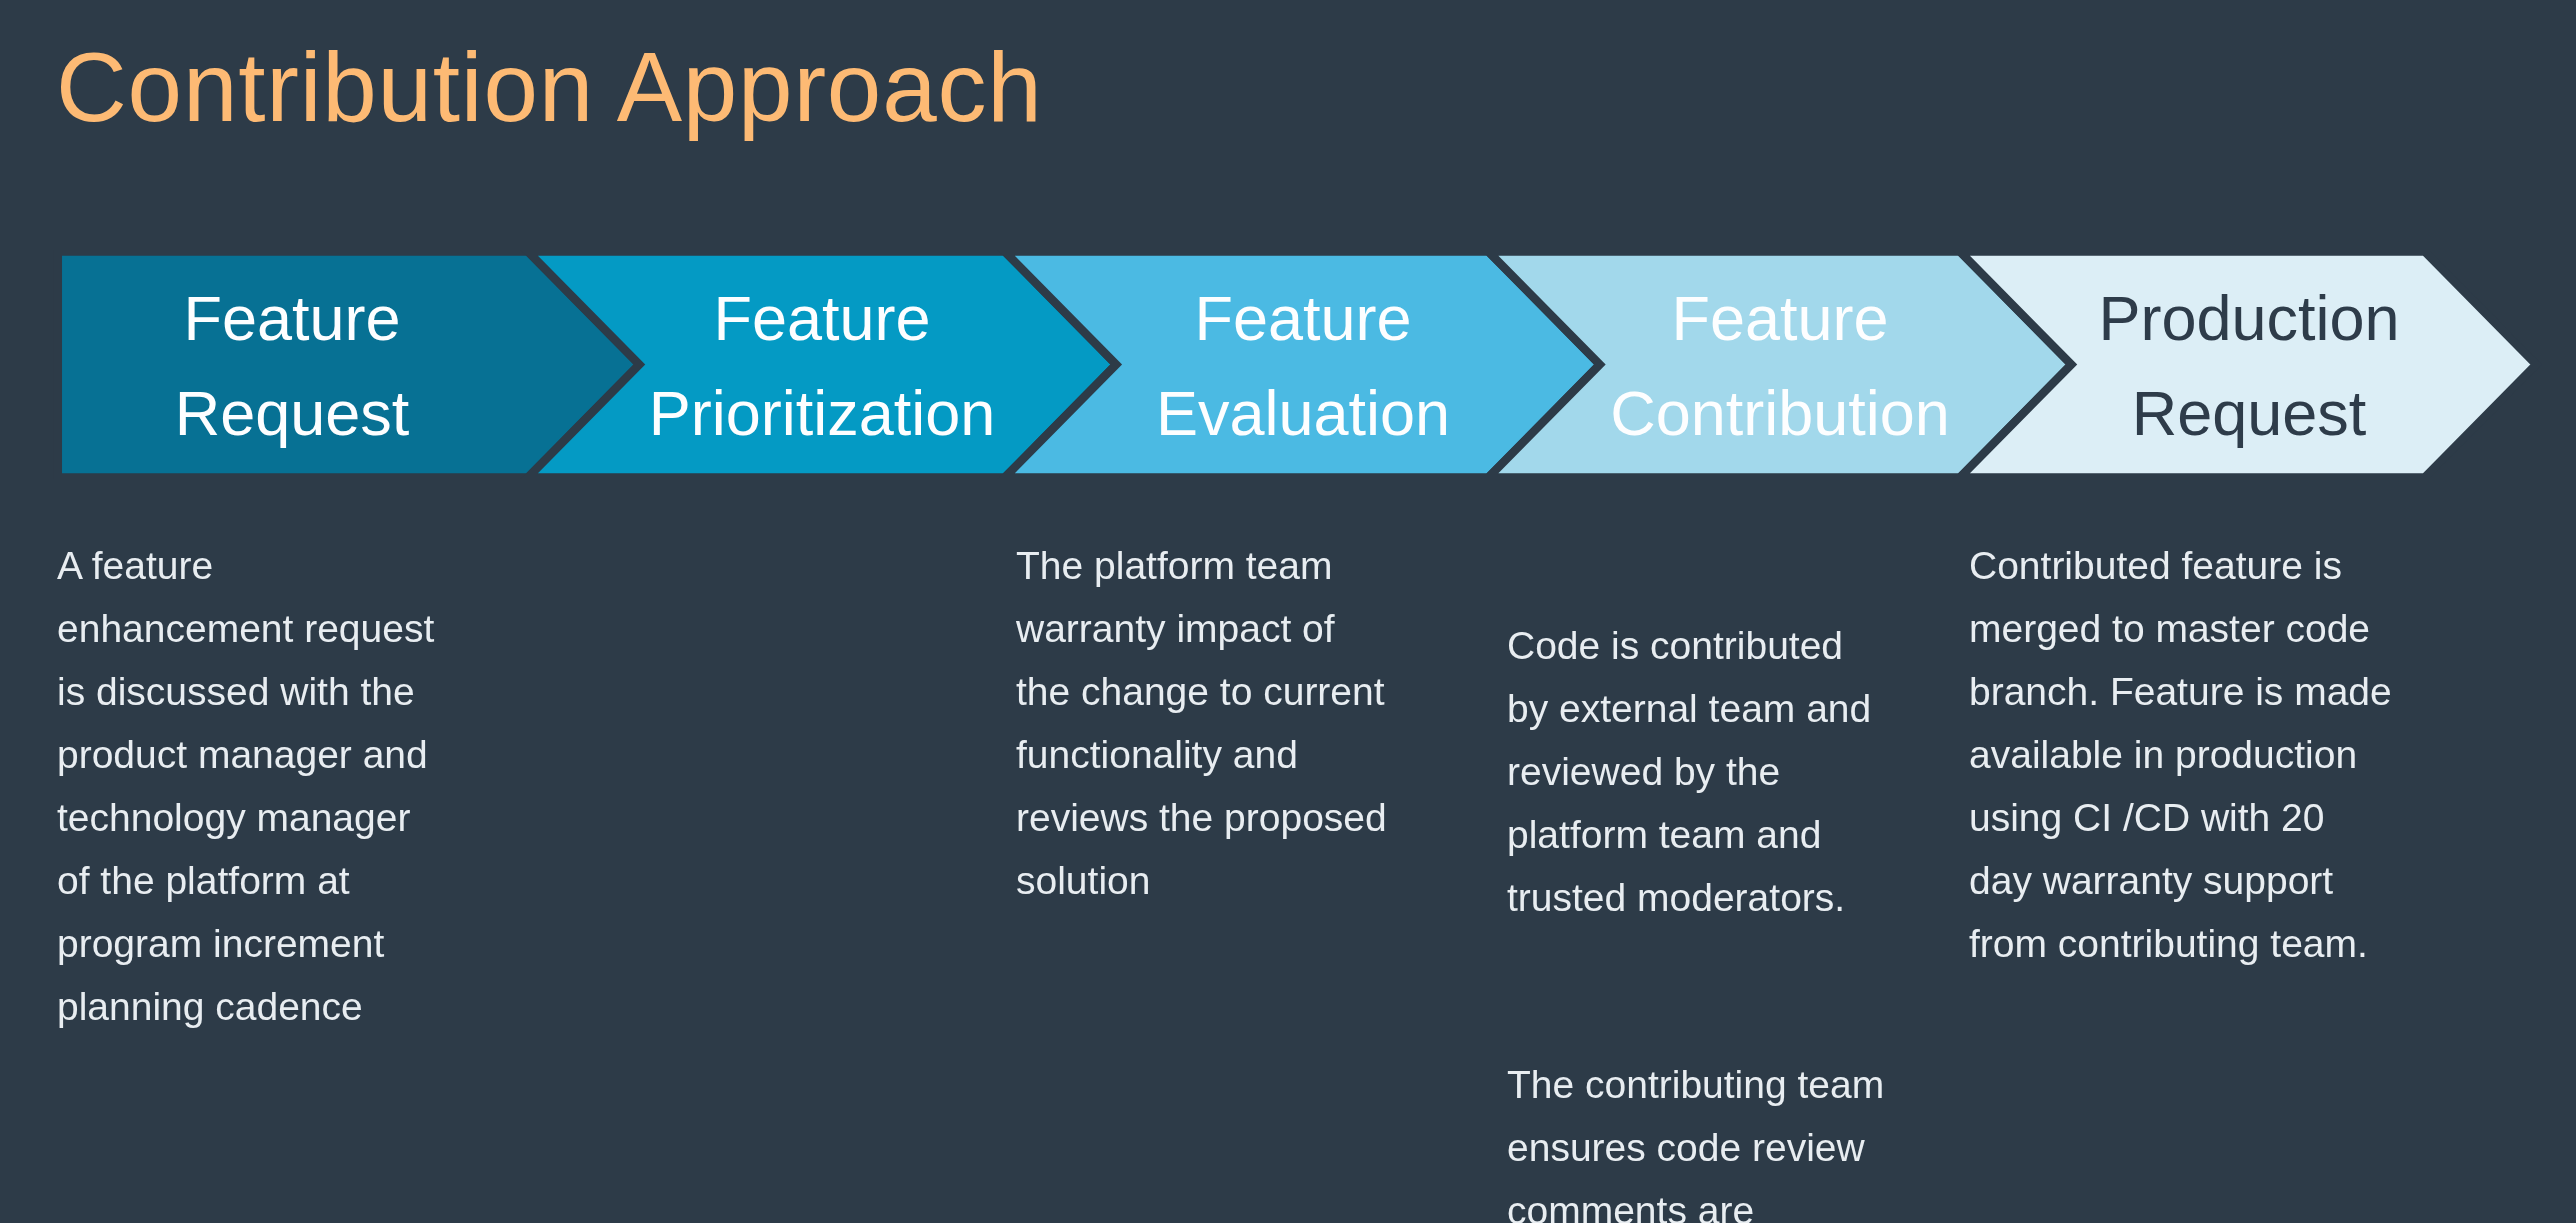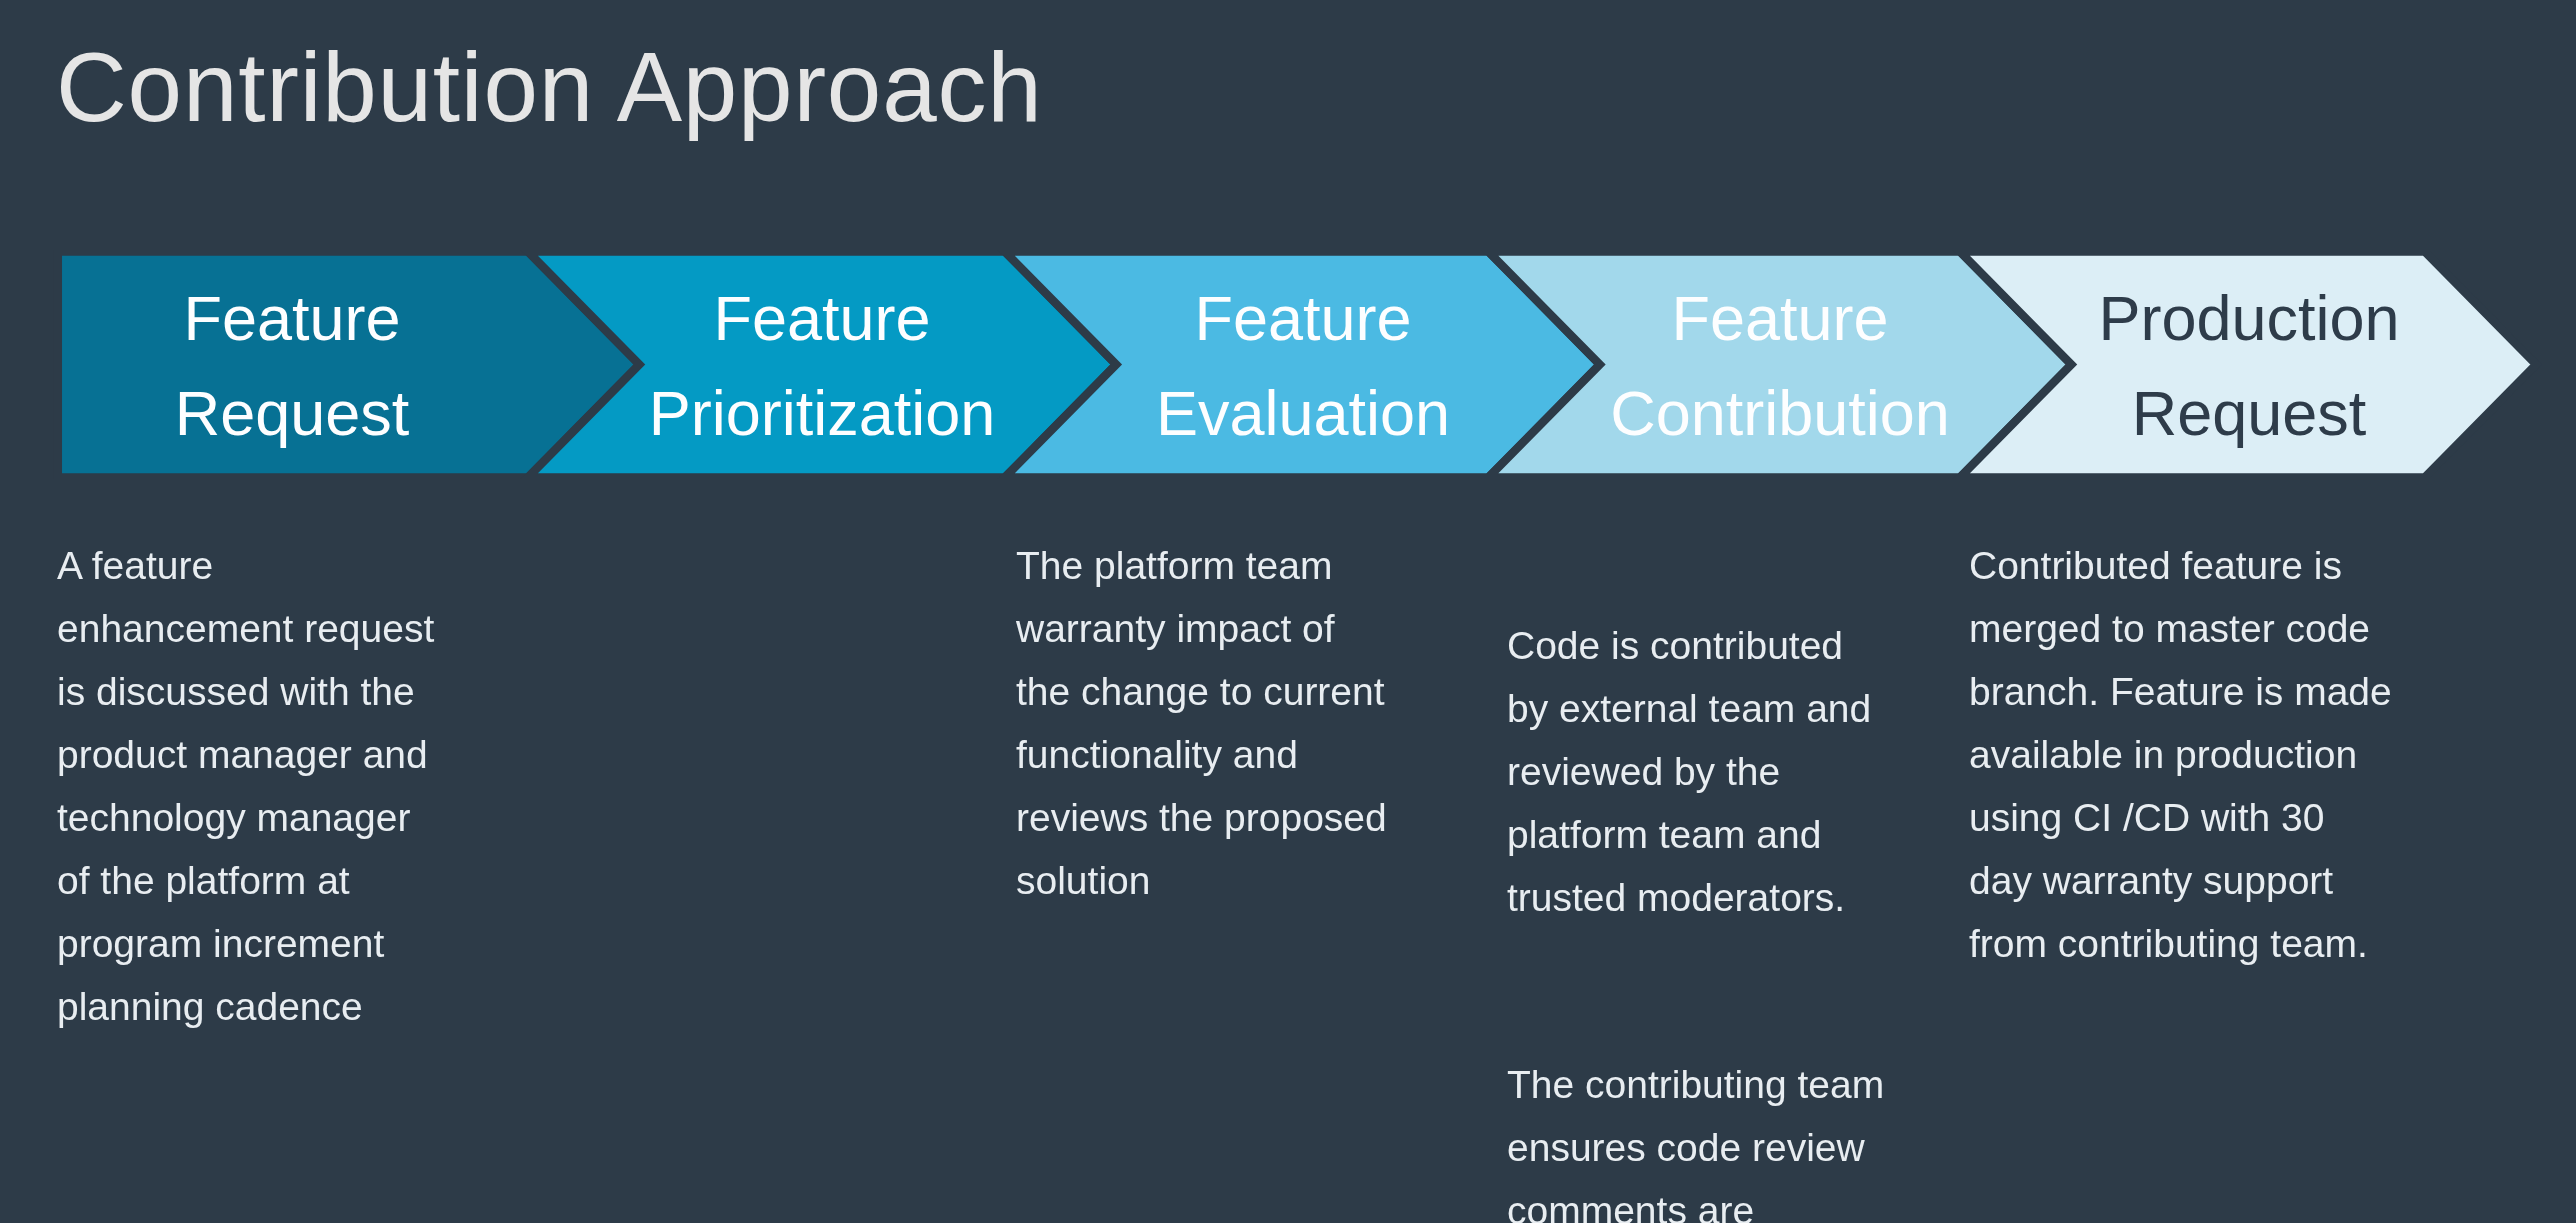--- a/index.html
+++ b/index.html
@@ -81,21 +81,21 @@
   .desc.d2 { left: 537px; }
   .desc.d3 { left: 1016px; }
   .desc.d4 { left: 1490px; }
   .desc.d5 { left: 1969px; }
 </style>
 </head>
 <body>
 
 <div class="slide" style="background-color: rgb(45, 59, 72);">
 
-  <h1 class="title" style="color: #e5e5e5;">Contribution Approach</h1>
+  <h1 class="title" style="color: #fdba74;">Contribution Approach</h1>
 
   <div class="band">
     <svg width="2576" height="229" viewBox="0 0 3418 304">
       <polygon points="76,2 700,2 848,152 700,302 76,302" fill="#077194"></polygon>
       <polygon points="700,2 1333,2 1481,152 1333,302 700,302 848,152" fill="#049ac4"></polygon>
       <polygon points="1333,2 1975,2 2123,152 1975,302 1333,302 1481,152" fill="#4bbae3"></polygon>
       <polygon points="1975,2 2601,2 2749,152 2601,302 1975,302 2123,152" fill="#a2d8eb"></polygon>
       <polygon points="2601,2 3218,2 3366,152 3218,302 2601,302 2749,152" fill="#dceef6"></polygon>
     </svg>
 
@@ -135,19 +135,19 @@
       <p>The contributing team
 ensures code review
 comments are
 address and quality
 checks pass.</p>
     </div>
     <div class="desc d5">Contributed feature is
 merged to master code
 branch. Feature is made
 available in production
-using CI /CD with 30
+using CI /CD with 20
 day warranty support
 from contributing team.</div>
   </div>
 
 </div>
 
 
 </body></html>

